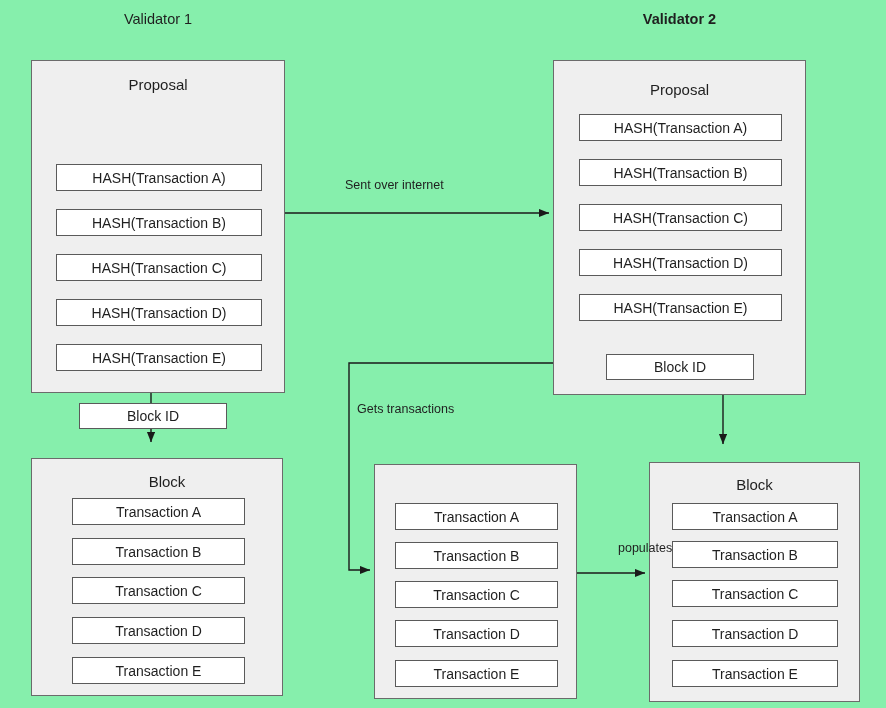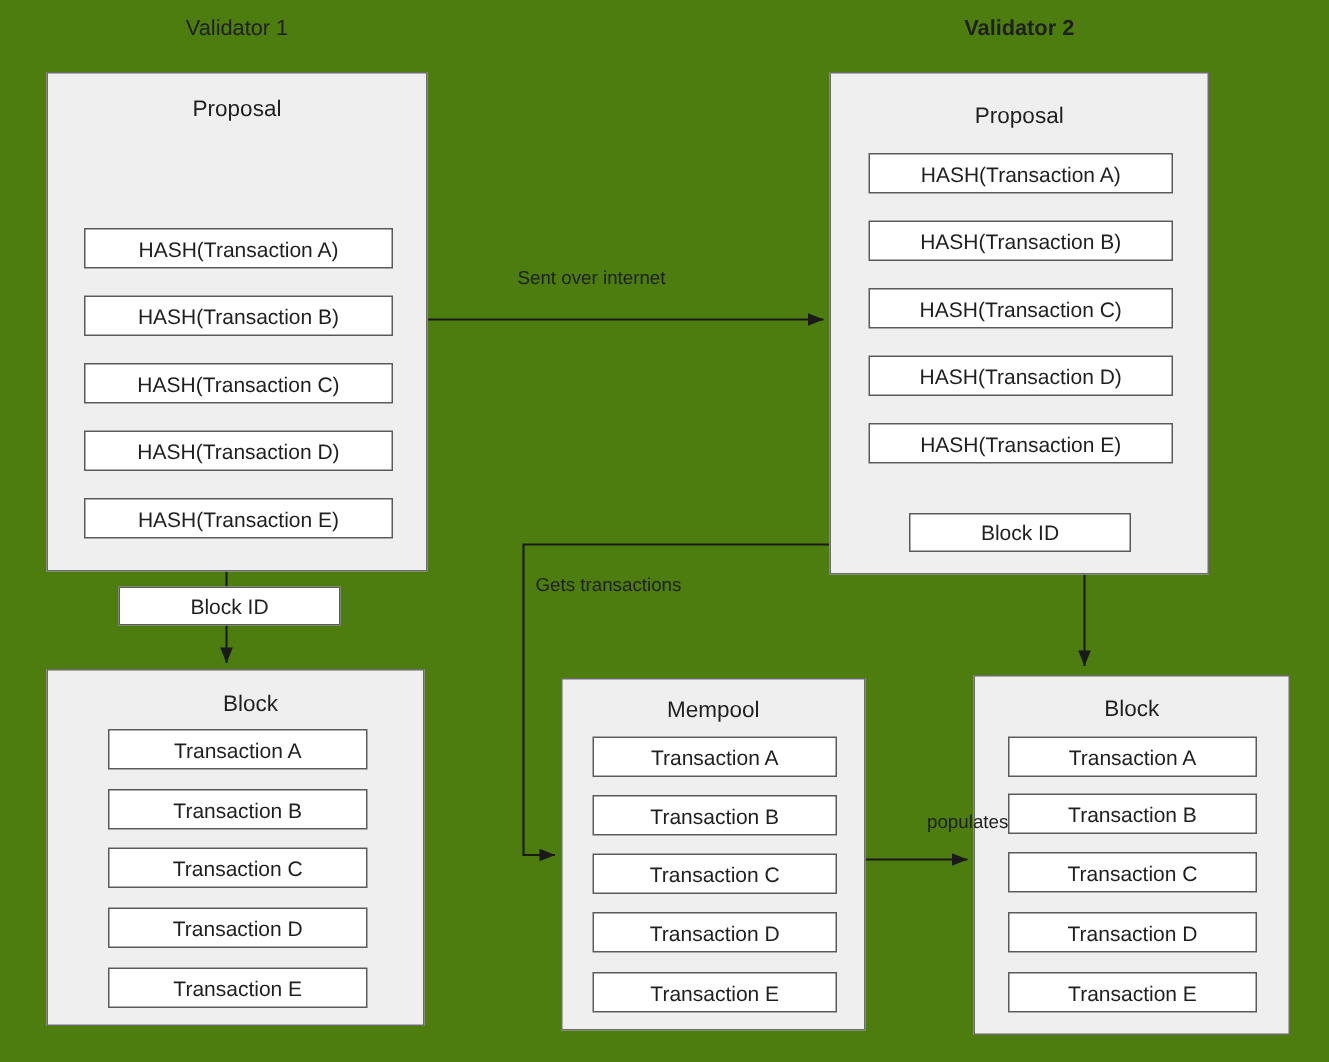--- a/index.html
+++ b/index.html
@@ -10,37 +10,38 @@
   body {
     font-family: "Liberation Sans", sans-serif;
     color: #1a1a1a;
     -webkit-font-smoothing: antialiased;
   }
   #canvas {
     position: relative;
     width: 886px;
     height: 708px;
     overflow: hidden;
-    background: #4d7c0f;
+    background: #86efac;
   }
   svg.edges {
     position: absolute;
     left: 0;
     top: 0;
     width: 886px;
     height: 708px;
     pointer-events: none;
     z-index: 1;
   }
   .panel {
     position: absolute;
     box-sizing: border-box;
     background: #efefef;
     border: 1px solid #6b6b6b;
     z-index: 2;
+    margin-top: 12px;
   }
   .panel-title {
     position: absolute;
     left: 0;
     right: 0;
     text-align: center;
     font-size: 15px;
     color: #1f1f1f;
     line-height: 18px;
     white-space: nowrap;
@@ -130,38 +131,37 @@
     <div class="panel-title" style="top:14px; left:20px; right:0;">Block</div>
 
     <div class="item" style="left:40px; top:39px; width:173px; height:27px;">Transaction A</div>
     <div class="item" style="left:40px; top:79px; width:173px; height:27px;">Transaction B</div>
     <div class="item" style="left:40px; top:118px; width:173px; height:27px;">Transaction C</div>
     <div class="item" style="left:40px; top:158px; width:173px; height:27px;">Transaction D</div>
     <div class="item" style="left:40px; top:198px; width:173px; height:27px;">Transaction E</div>
   </div>
 
   <div class="panel" style="left:374px; top:452px; width:203px; height:235px;">
-    <div class="panel-title" style="top:12px;">Mempool</div>
 
     <div class="item" style="left:20px; top:38px; width:163px; height:27px;">Transaction A</div>
     <div class="item" style="left:20px; top:77px; width:163px; height:27px;">Transaction B</div>
     <div class="item" style="left:20px; top:116px; width:163px; height:27px;">Transaction C</div>
     <div class="item" style="left:20px; top:155px; width:163px; height:27px;">Transaction D</div>
     <div class="item" style="left:20px; top:195px; width:163px; height:27px;">Transaction E</div>
   </div>
 
   <div class="panel" style="left:649px; top:450px; width:211px; height:240px;">
     <div class="panel-title" style="top:13px;">Block</div>
 
     <div class="item" style="left:22px; top:40px; width:166px; height:27px;">Transaction A</div>
     <div class="item" style="left:22px; top:78px; width:166px; height:27px;">Transaction B</div>
     <div class="item" style="left:22px; top:117px; width:166px; height:27px;">Transaction C</div>
     <div class="item" style="left:22px; top:157px; width:166px; height:27px;">Transaction D</div>
     <div class="item" style="left:22px; top:197px; width:166px; height:27px;">Transaction E</div>
   </div>
 
   <div class="edge-label" style="left:345px; top:178px;">Sent over internet</div>
 
-  <div class="edge-label" style="left:357px; top:383px;">Gets transactions</div>
+  <div class="edge-label" style="left:357px; top:402px;">Gets transactions</div>
 
   <div class="edge-label" style="left:583px; top:541px;margin-left:35px;">populates</div>
 
 </div>
 
 </body></html>

